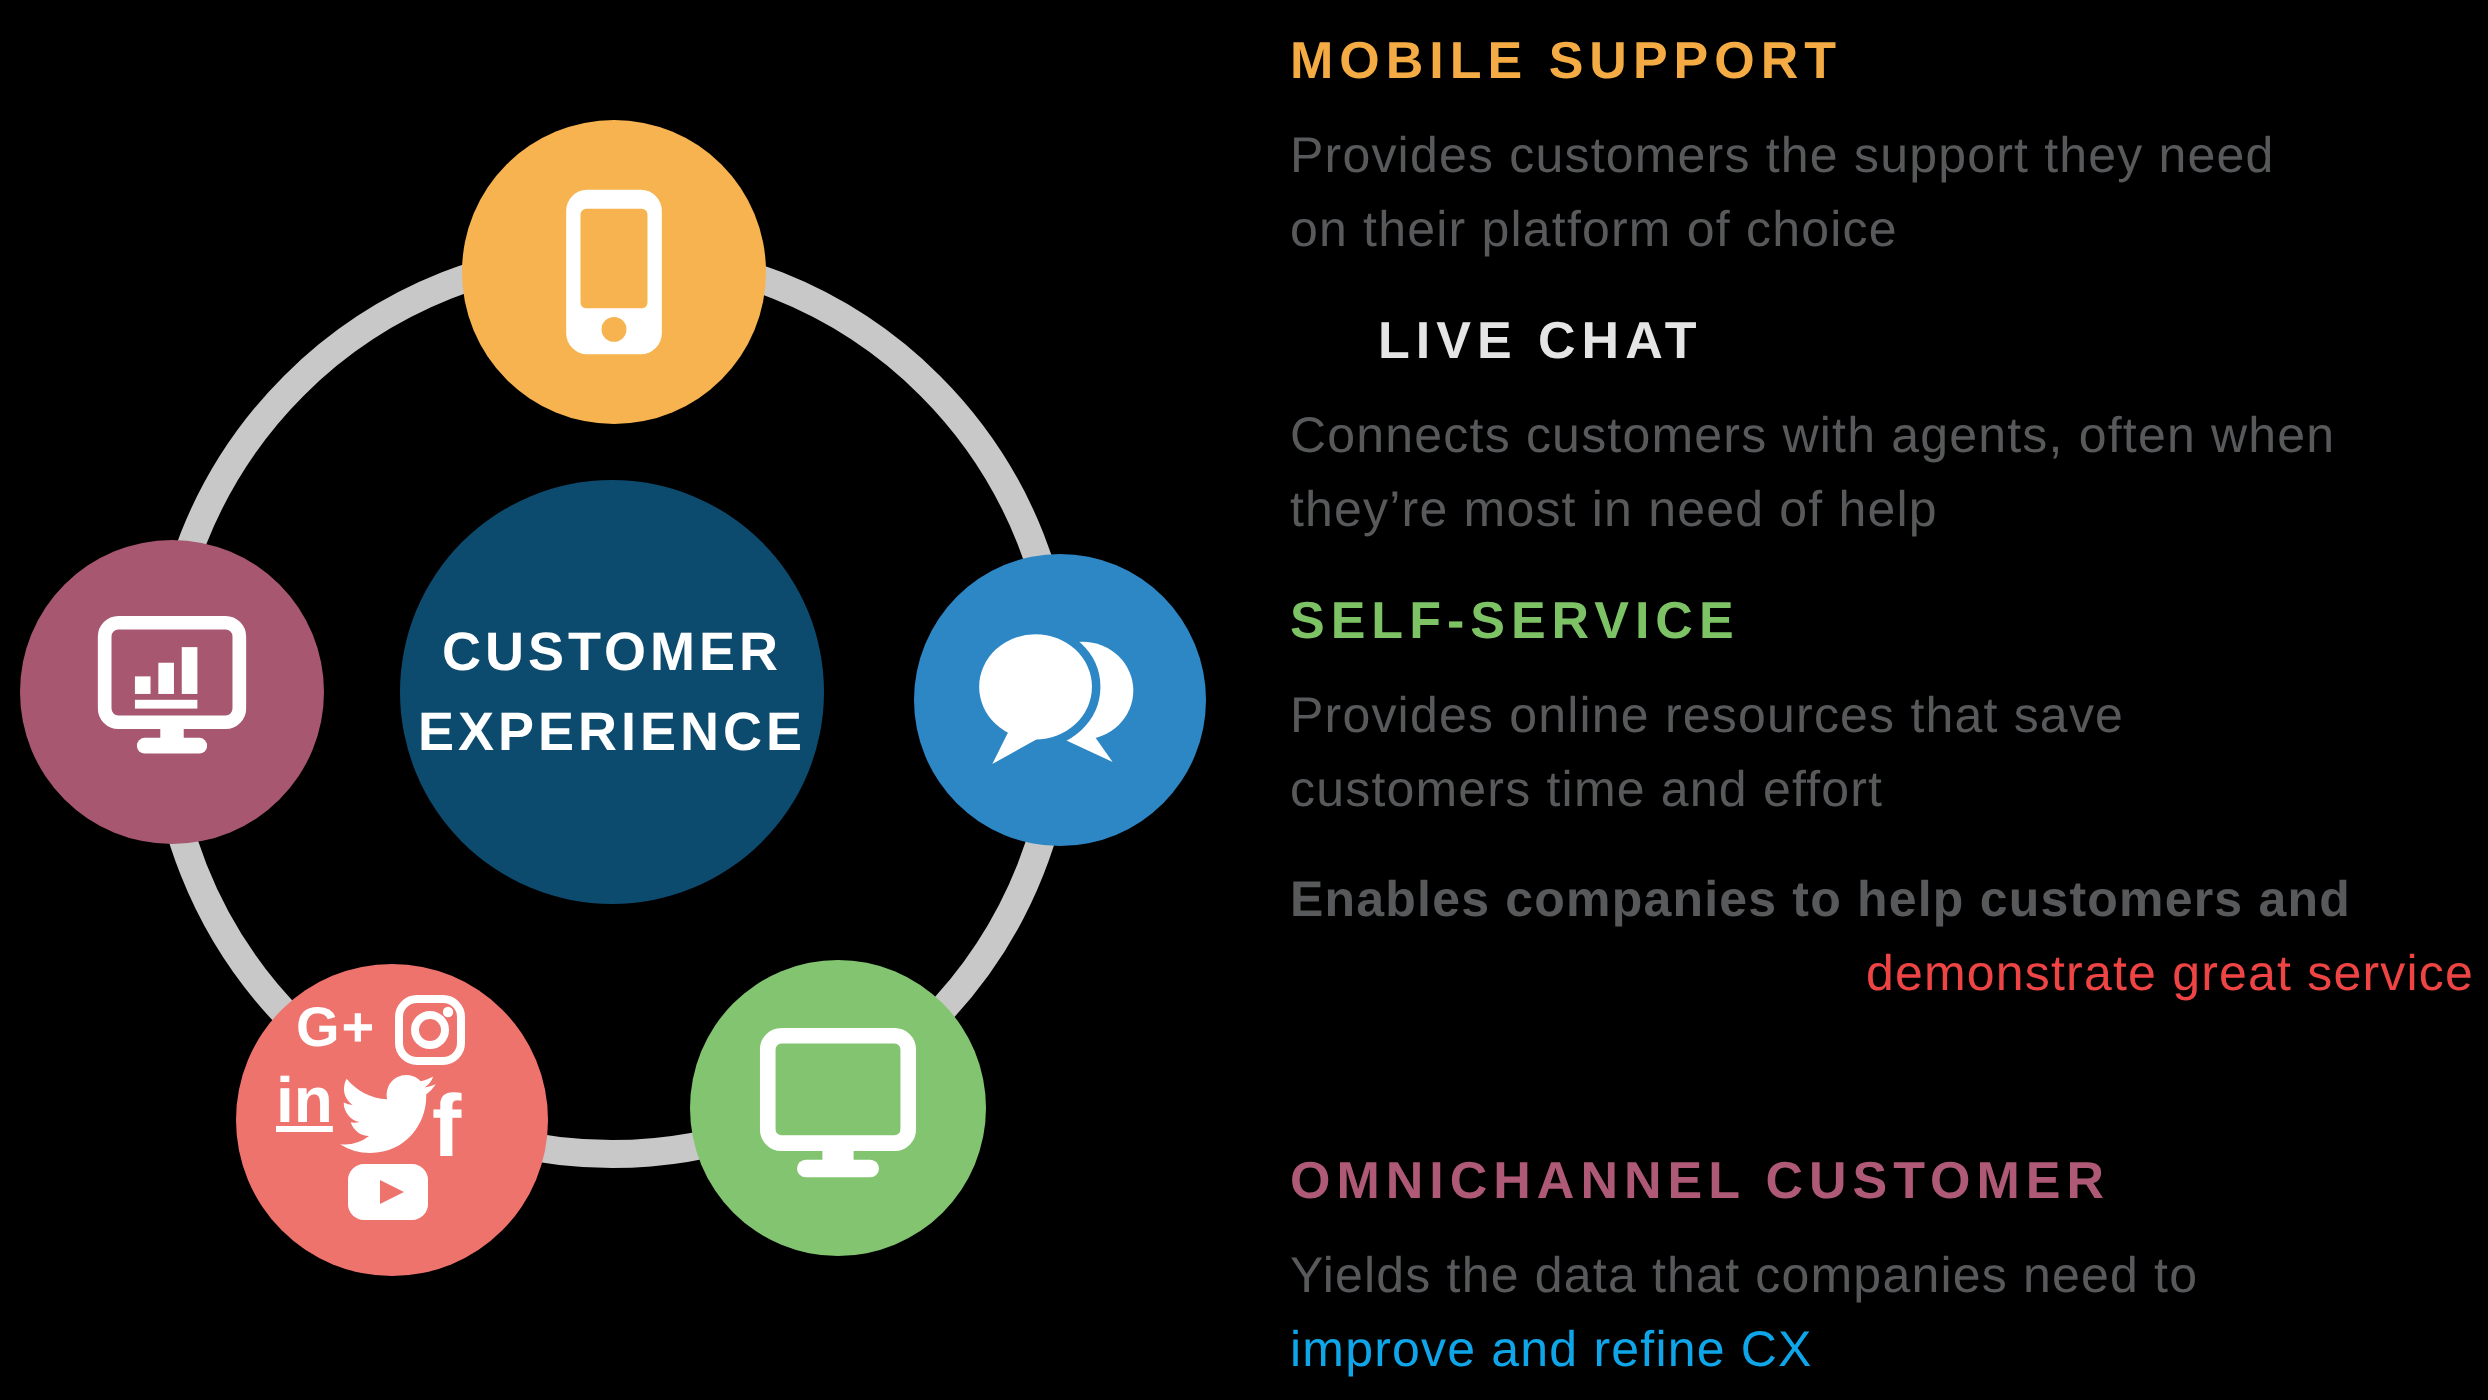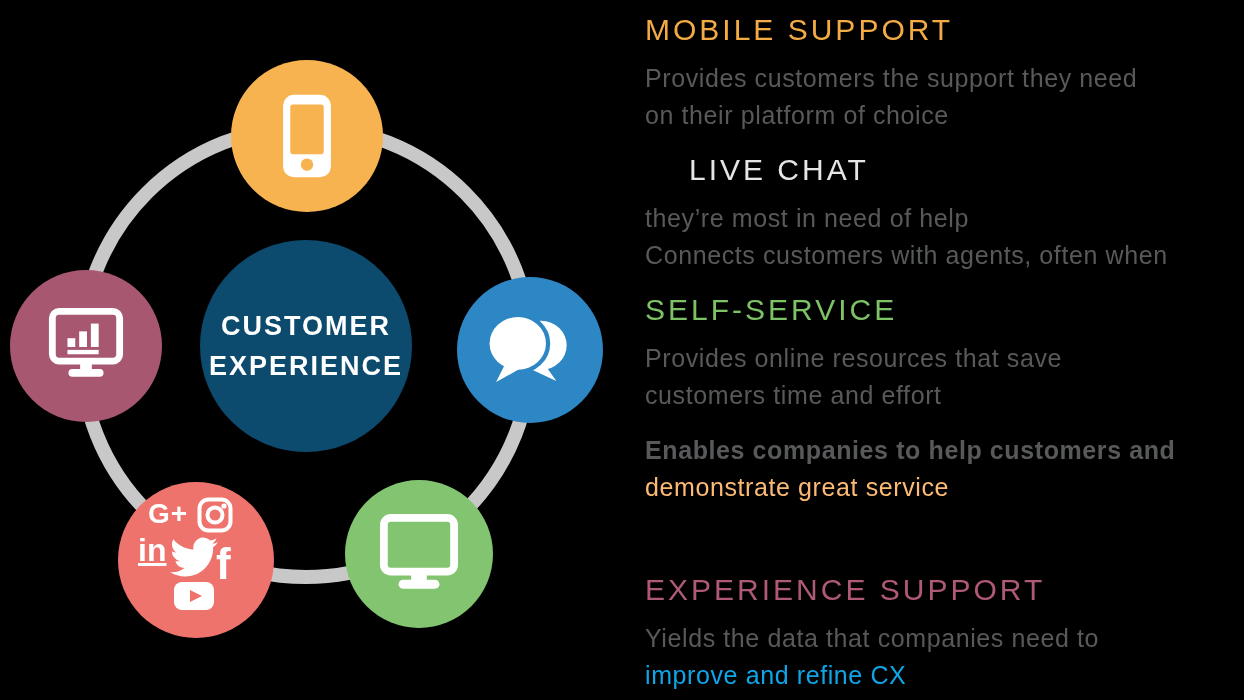--- a/index.html
+++ b/index.html
@@ -29,21 +29,21 @@
   .social-item { position:absolute; color:#fff; font-weight:bold; line-height:1; }
   .soc-gplus    { left:30px;  top:18px;  font-size:28px; letter-spacing:1px; }
   .soc-linkedin { left:20px;  top:52px;  font-size:32px;text-decoration:underline; }
   .soc-facebook { left:98px;  top:60px;  font-size:44px; }
   .soc-instagram{ left:79px;  top:15px; }
   .soc-twitter  { left:52px;  top:55px; }
   .soc-youtube  { left:56px;  top:100px; }
   
   .info { position:absolute; left:645px; width:592px; }
   .info h2 {
-    margin:0 0 12px 0; font-size:30px; font-weight:normal;
+    margin:0 0 12px 0; font-size:26px; font-weight:bold;
     letter-spacing:3px; line-height:36px;
   }
   .bodyline { font-size:25px; line-height:37px; letter-spacing:0.6px; }
 </style>
 </head>
 <body>
 
 <div class="stage" style="background: rgb(0, 0, 0);">
 
   <div class="ring" style="border-color: rgb(200, 200, 200);"></div>
@@ -122,34 +122,34 @@
   </div>
 
   <section class="info" style="top:12px">
     <h2 style="color: rgb(244, 171, 67);">MOBILE SUPPORT</h2>
     <div class="bodyline" style="color: rgb(88, 89, 91);">Provides customers the support they need</div>
     <div class="bodyline" style="color: rgb(88, 89, 91);">on their platform of choice</div>
   </section>
 
   <section class="info" style="top:152px">
     <h2 style="color: #e5e5e5; margin-left: 44px;">LIVE CHAT</h2>
+    <div class="bodyline" style="color: rgb(88, 89, 91);">Connects customers with agents, often when</div>
     <div class="bodyline" style="color: rgb(88, 89, 91);">they’re most in need of help</div>
-    <div class="bodyline" style="color: rgb(88, 89, 91);">Connects customers with agents, often when</div>
   </section>
 
   <section class="info" style="top:292px">
     <h2 style="color: rgb(126, 194, 102);">SELF-SERVICE</h2>
     <div class="bodyline" style="color: rgb(88, 89, 91);">Provides online resources that save</div>
     <div class="bodyline" style="color: rgb(88, 89, 91);">customers time and effort</div>
   </section>
 
   <section class="info" style="top:432px">
     <div class="bodyline" style="color: rgb(88, 89, 91); font-weight: bold;">Enables companies to help customers and</div>
-    <div class="bodyline" style="color: #fdba74;">demonstrate great service</div>
+    <div class="bodyline" style="color: #ef4444; text-align: right;">demonstrate great service</div>
   </section>
 
   <section class="info" style="top:572px">
-    <h2 style="color: rgb(174, 89, 117);">EXPERIENCE SUPPORT</h2>
+    <h2 style="color: rgb(174, 89, 117);">OMNICHANNEL CUSTOMER</h2>
     <div class="bodyline" style="color: rgb(88, 89, 91);">Yields the data that companies need to</div>
     <div class="bodyline" style="color: #0ea5e9;">improve and refine CX</div>
   </section>
 
 </div>
 
 </body></html>

